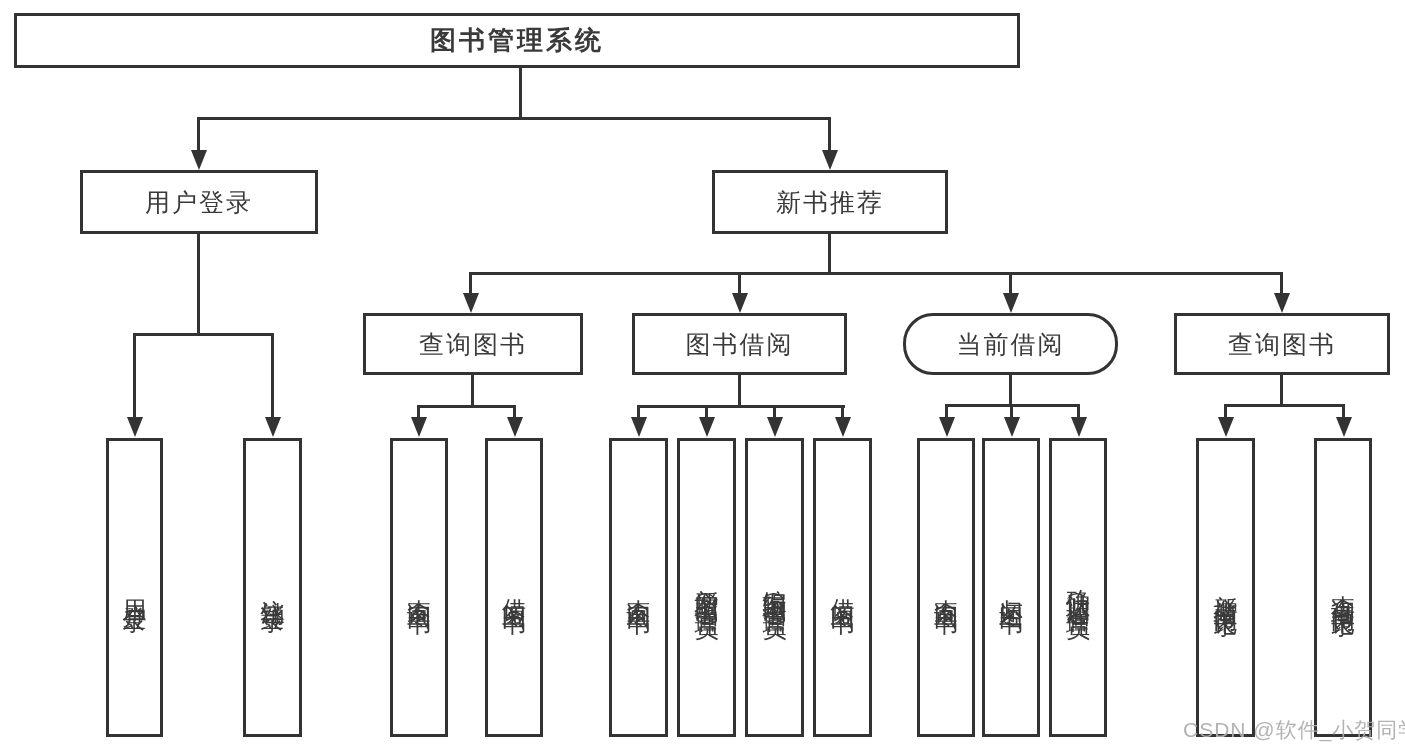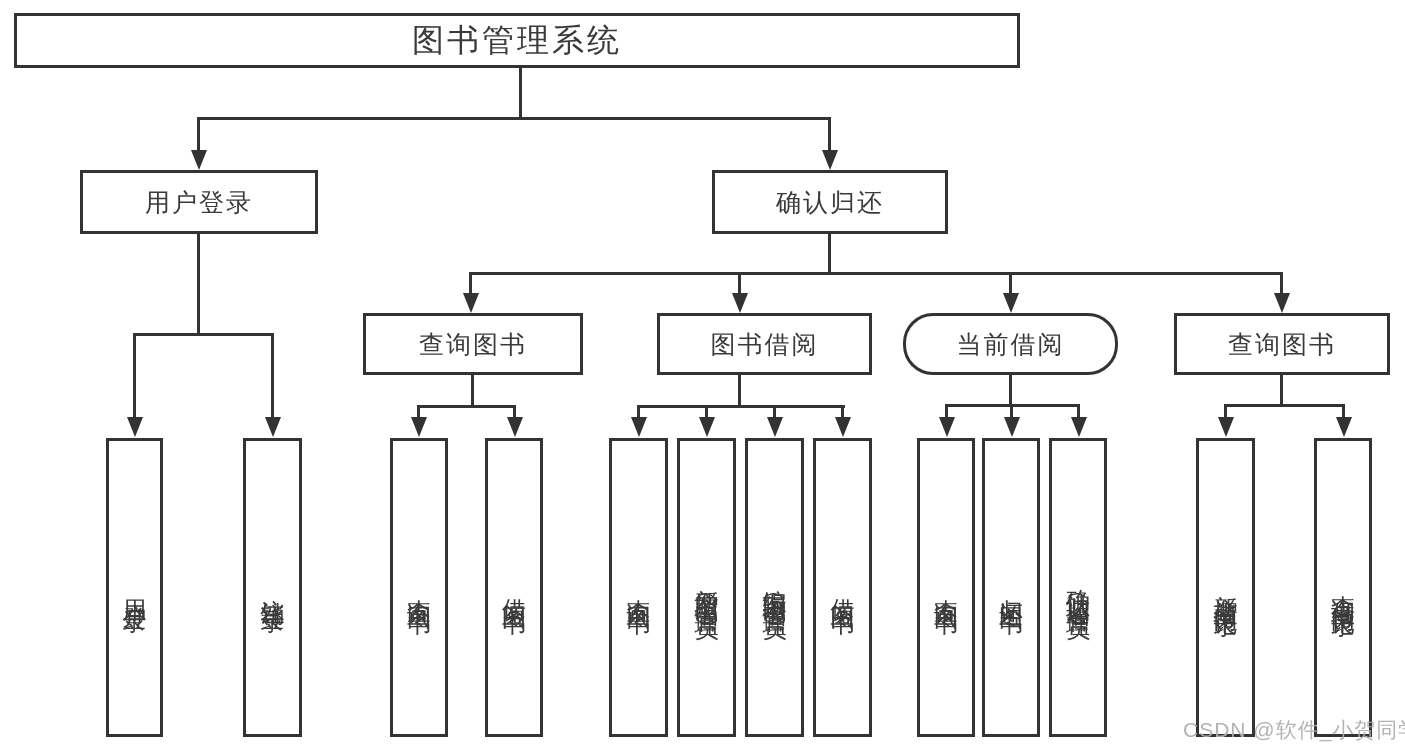--- a/index.html
+++ b/index.html
@@ -2,21 +2,21 @@
 <html><head>
 <meta charset="utf-8">
 <style>
   html,body { margin:0; padding:0; background:#ffffff; }
   body { font-family:"Liberation Sans","DejaVu Sans",sans-serif; }
   .canvas { position:relative; width:1405px; height:747px; background:#ffffff; overflow:hidden; }
 
   .box { position:absolute; background:#ffffff; border:3px solid #333333;
          box-sizing:border-box; display:flex; align-items:center; justify-content:center; }
   .box .lbl { color:#3a3a3a; font-size:25px; letter-spacing:2px; white-space:nowrap; }
-  .root-box .lbl { font-size:32px; letter-spacing:3px; }
+  .root-box .lbl { font-size:26px; letter-spacing:3px;font-weight:bold; }
   .vbox .lbl { writing-mode:vertical-rl; text-orientation:mixed;
                font-size:24px; letter-spacing:4px; line-height:1; }
 
   .vline { position:absolute; width:3px; background:#333333; }
   .hline { position:absolute; height:3px; background:#333333; }
   .arrow { position:absolute; width:0; height:0;
            border-left:8px solid transparent; border-right:8px solid transparent;
            border-top:20px solid #333333; }
 
   .watermark { position:absolute; color:rgba(175,175,175,0.95);
@@ -35,21 +35,21 @@
   <div class="hline" style="left:197px; top:117px; width:634px;"></div>
   <div class="vline" style="left:197px; top:118px; height:34px;"></div>
   <div class="arrow" style="left:191px; top:150px;"></div>
   <div class="vline" style="left:828px; top:118px; height:34px;"></div>
   <div class="arrow" style="left:822px; top:150px;"></div>
 
   <div class="box" style="left:80px; top:170px; width:238px; height:64px;">
     <span class="lbl">用户登录</span>
   </div>
   <div class="box" style="left:712px; top:170px; width:236px; height:64px;">
-    <span class="lbl">确认归还</span>
+    <span class="lbl">新书推荐</span>
   </div>
 
   <div class="vline" style="left:197px; top:234px; height:101px;"></div>
   <div class="hline" style="left:133px; top:333px; width:141px;"></div>
   <div class="vline" style="left:133px; top:334px; height:85px;"></div>
   <div class="arrow" style="left:127px; top:417px;"></div>
   <div class="vline" style="left:271px; top:334px; height:85px;"></div>
   <div class="arrow" style="left:265px; top:417px;"></div>
 
   <div class="vline" style="left:828px; top:234px; height:39px;"></div>
@@ -59,21 +59,21 @@
   <div class="vline" style="left:738px; top:273px; height:22px;"></div>
   <div class="arrow" style="left:732px; top:293px;"></div>
   <div class="vline" style="left:1009px; top:273px; height:22px;"></div>
   <div class="arrow" style="left:1003px; top:293px;"></div>
   <div class="vline" style="left:1280px; top:273px; height:22px;"></div>
   <div class="arrow" style="left:1274px; top:293px;"></div>
 
   <div class="box" style="left:363px; top:313px; width:220px; height:62px;">
     <span class="lbl">查询图书</span>
   </div>
-  <div class="box" style="left:657px; top:313px; width:215px; height:62px;">
+  <div class="box" style="left:632px; top:313px; width:215px; height:62px;">
     <span class="lbl">图书借阅</span>
   </div>
   <div class="box" style="left:903px; top:313px; width:215px; height:62px;border-radius:30px;">
     <span class="lbl">当前借阅</span>
   </div>
   <div class="box" style="left:1174px; top:313px; width:216px; height:62px;">
     <span class="lbl">查询图书</span>
   </div>
 
   <div class="vline" style="left:471px; top:375px; height:32px;"></div>

